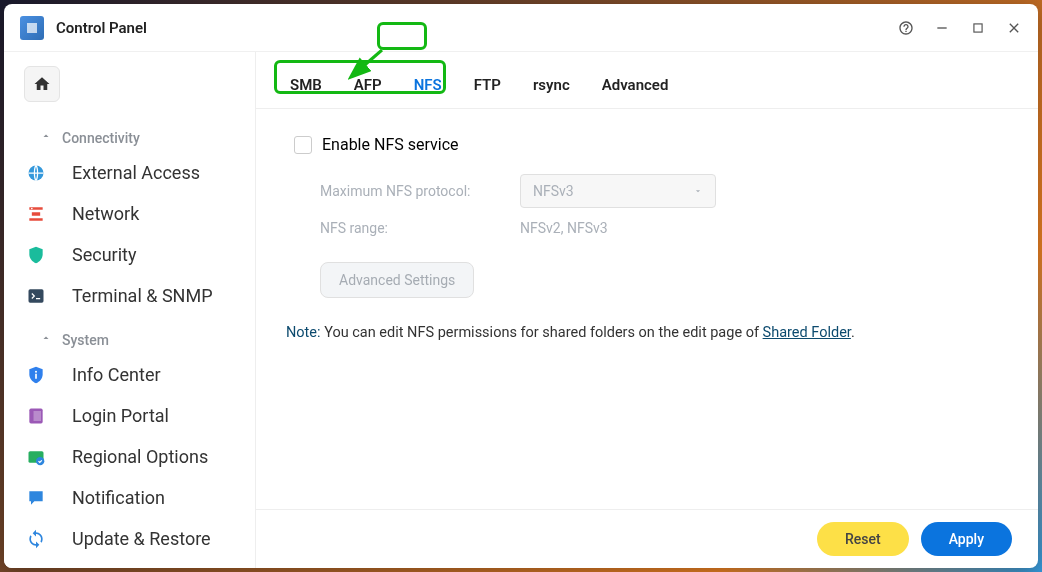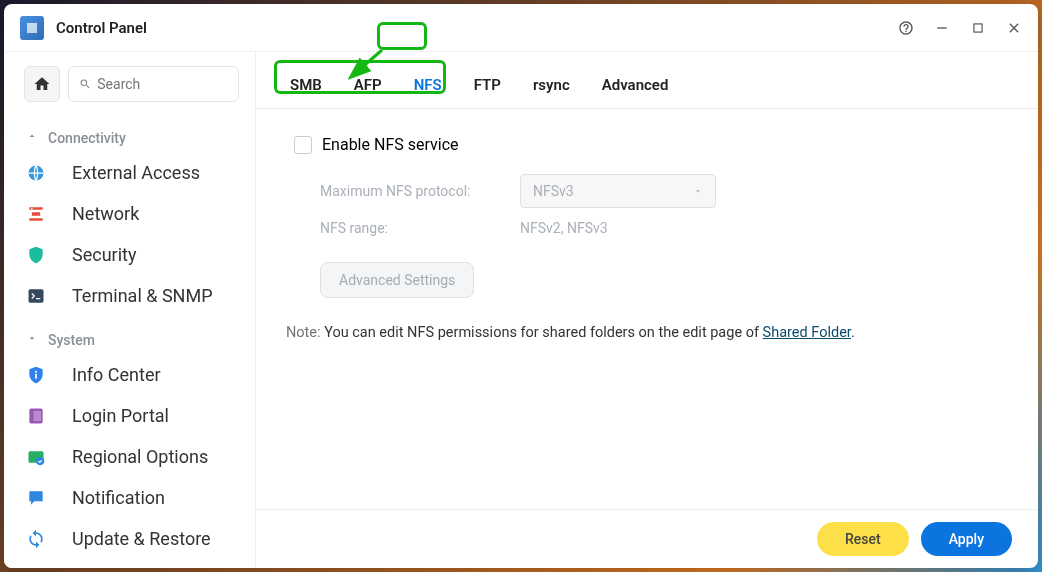--- a/index.html
+++ b/index.html
@@ -14,39 +14,39 @@
     .body { flex: 1; display: flex; min-height: 0; }
     .sidebar { width: 252px; border-right: 1px solid #eee; display: flex; flex-direction: column; background: #fff; }
     .sidebar-top { display: flex; gap: 8px; padding: 14px 16px 12px 20px; align-items: center; }
     .home-btn { width: 36px; height: 36px; border: 1px solid #e4e4e4; border-radius: 6px; background: #f5f5f5; display:flex; align-items:center; justify-content:center; color:#333; }
     .search-wrap { flex: 1; height: 36px; border: 1px solid #e4e4e4; border-radius: 6px; display: flex; align-items: center; padding: 0 10px; background:#fff; }
     .search-wrap svg { width: 14px; height: 14px; color: #888; margin-right: 6px; }
     .search-input { border: none; outline: none; font-size: 14px; color: #555; width: 100%; }
     .sidebar-scroll { overflow-y: auto; padding-bottom: 20px; position: relative; }
     .sidebar-scroll::-webkit-scrollbar { width: 8px; }
     .sidebar-scroll::-webkit-scrollbar-thumb { background: #d0d0d0; border-radius: 4px; }
-    .section-header { display: flex; align-items: flex-start; padding: 16px 22px 6px 22px; gap: 10px; color: #8a8f96; font-size: 14px; font-weight: 500; cursor: pointer; }
+    .section-header { display: flex; align-items: flex-start; padding: 16px 22px 6px 36px; gap: 10px; color: #8a8f96; font-size: 14px; font-weight: 500; cursor: pointer; }
     .section-header svg { width: 12px; height: 12px; }
     .nav-item { display: flex; align-items: center; padding: 10px 22px; gap: 26px; font-size: 18px; color: #333; cursor: pointer; }
     .nav-icon { width: 20px; height: 20px; display:flex; align-items:center; justify-content:center; }
     .nav-icon svg { width: 20px; height: 20px; }
     .main { flex: 1; display: flex; flex-direction: column; min-width: 0; }
     .tabs { display: flex; gap: 24px; padding: 22px 30px 12px 30px; border-bottom: 1px solid #eee; position: relative; }
     .tab { font-size: 15px; font-weight: 600; color: #222; cursor: pointer; padding: 2px 4px; }
     .tab.active { color: #0b74de; }
     .content { flex: 1; padding: 18px 30px; overflow-y: auto; position: relative; }
     .checkbox-row { display: inline-flex; align-items: center; gap: 10px; padding: 8px 14px 8px 8px; }
     .checkbox { width: 18px; height: 18px; border: 1px solid #ccc; border-radius: 3px; background: #fff; }
     .option-row { display: flex; margin: 12px 0 12px 34px; align-items: center; }
     .option-label { width: 200px; font-size: 14px; color: #aab0b8; }
     .option-value { font-size: 14px; color: #aab0b8; }
     .select-box { width: 196px; height: 34px; border: 1px solid #e0e0e0; border-radius: 4px; background: #f7f7f7; display: flex; align-items: center; padding: 0 12px; color: #aab0b8; font-size: 14px; justify-content: space-between; }
     .adv-btn { margin: 14px 0 0 34px; height: 36px; padding: 0 18px; border: 1px solid #e0e0e0; border-radius: 8px; background: #f3f5f7; color: #a6acb3; font-size: 14px; display:inline-flex; align-items:center; }
     .note-row { margin-top: 26px; font-size: 14.5px; color: #333; }
-    .note-label { color: #737373; }
+    .note-label { color: #0c4a6e; }
     .note-link { color: #0c4a6e; text-decoration: underline; cursor: pointer; }
     .footer { border-top: 1px solid #eee; padding: 12px 26px; display: flex; justify-content: flex-end; gap: 12px; }
     .btn { height: 34px; padding: 0 28px; border-radius: 17px; border: none; font-size: 14px; cursor: pointer; font-weight:500; }
     .btn-reset { background: #fde047; color: #444; }
     .btn-apply { background: #0b74de; color: #fff; }
     
     .hl { position: absolute; border: 3px solid #13b813; border-radius: 6px; pointer-events: none; }
     .hl-tab { top: 18px; left: 373px; width: 50px; height: 28px; }
     .hl-check { top: 56px; left: 270px; width: 172px; height: 34px; }
     .arrow { position: absolute; top: 42px; left: 344px; width: 36px; height: 36px; pointer-events:none; }
@@ -83,26 +83,20 @@
   </div>
 
   <div class="body">
     <div class="sidebar">
       <div class="sidebar-top">
         <div class="home-btn">
           <svg viewBox="0 0 24 24" width="18" height="18">
               <path fill="currentColor" d="M10 20v-6h4v6h5v-8h3L12 3 2 12h3v8z"></path>
             </svg>
         </div>
-        <div class="search-wrap">
-          <svg viewBox="0 0 24 24">
-              <path fill="currentColor" d="M15.5 14h-.79l-.28-.27A6.471 6.471 0 0016 9.5 6.5 6.5 0 109.5 16c1.61 0 3.09-.59 4.23-1.57l.27.28v.79l5 4.99L20.49 19l-4.99-5zm-6 0C7.01 14 5 11.99 5 9.5S7.01 5 9.5 5 14 7.01 14 9.5 11.99 14 9.5 14z"></path>
-            </svg>
-          <input class="search-input" placeholder="Search" style="">
-        </div>
       </div>
       <div class="sidebar-scroll" id="sidebar-scroll">
           <div class="section-header">
             <svg viewBox="0 0 24 24">
               <path fill="currentColor" d="M7 14l5-5 5 5z"></path>
             </svg>
             <span>Connectivity</span>
           </div>
           <div class="nav-item">
             <span class="nav-icon">

